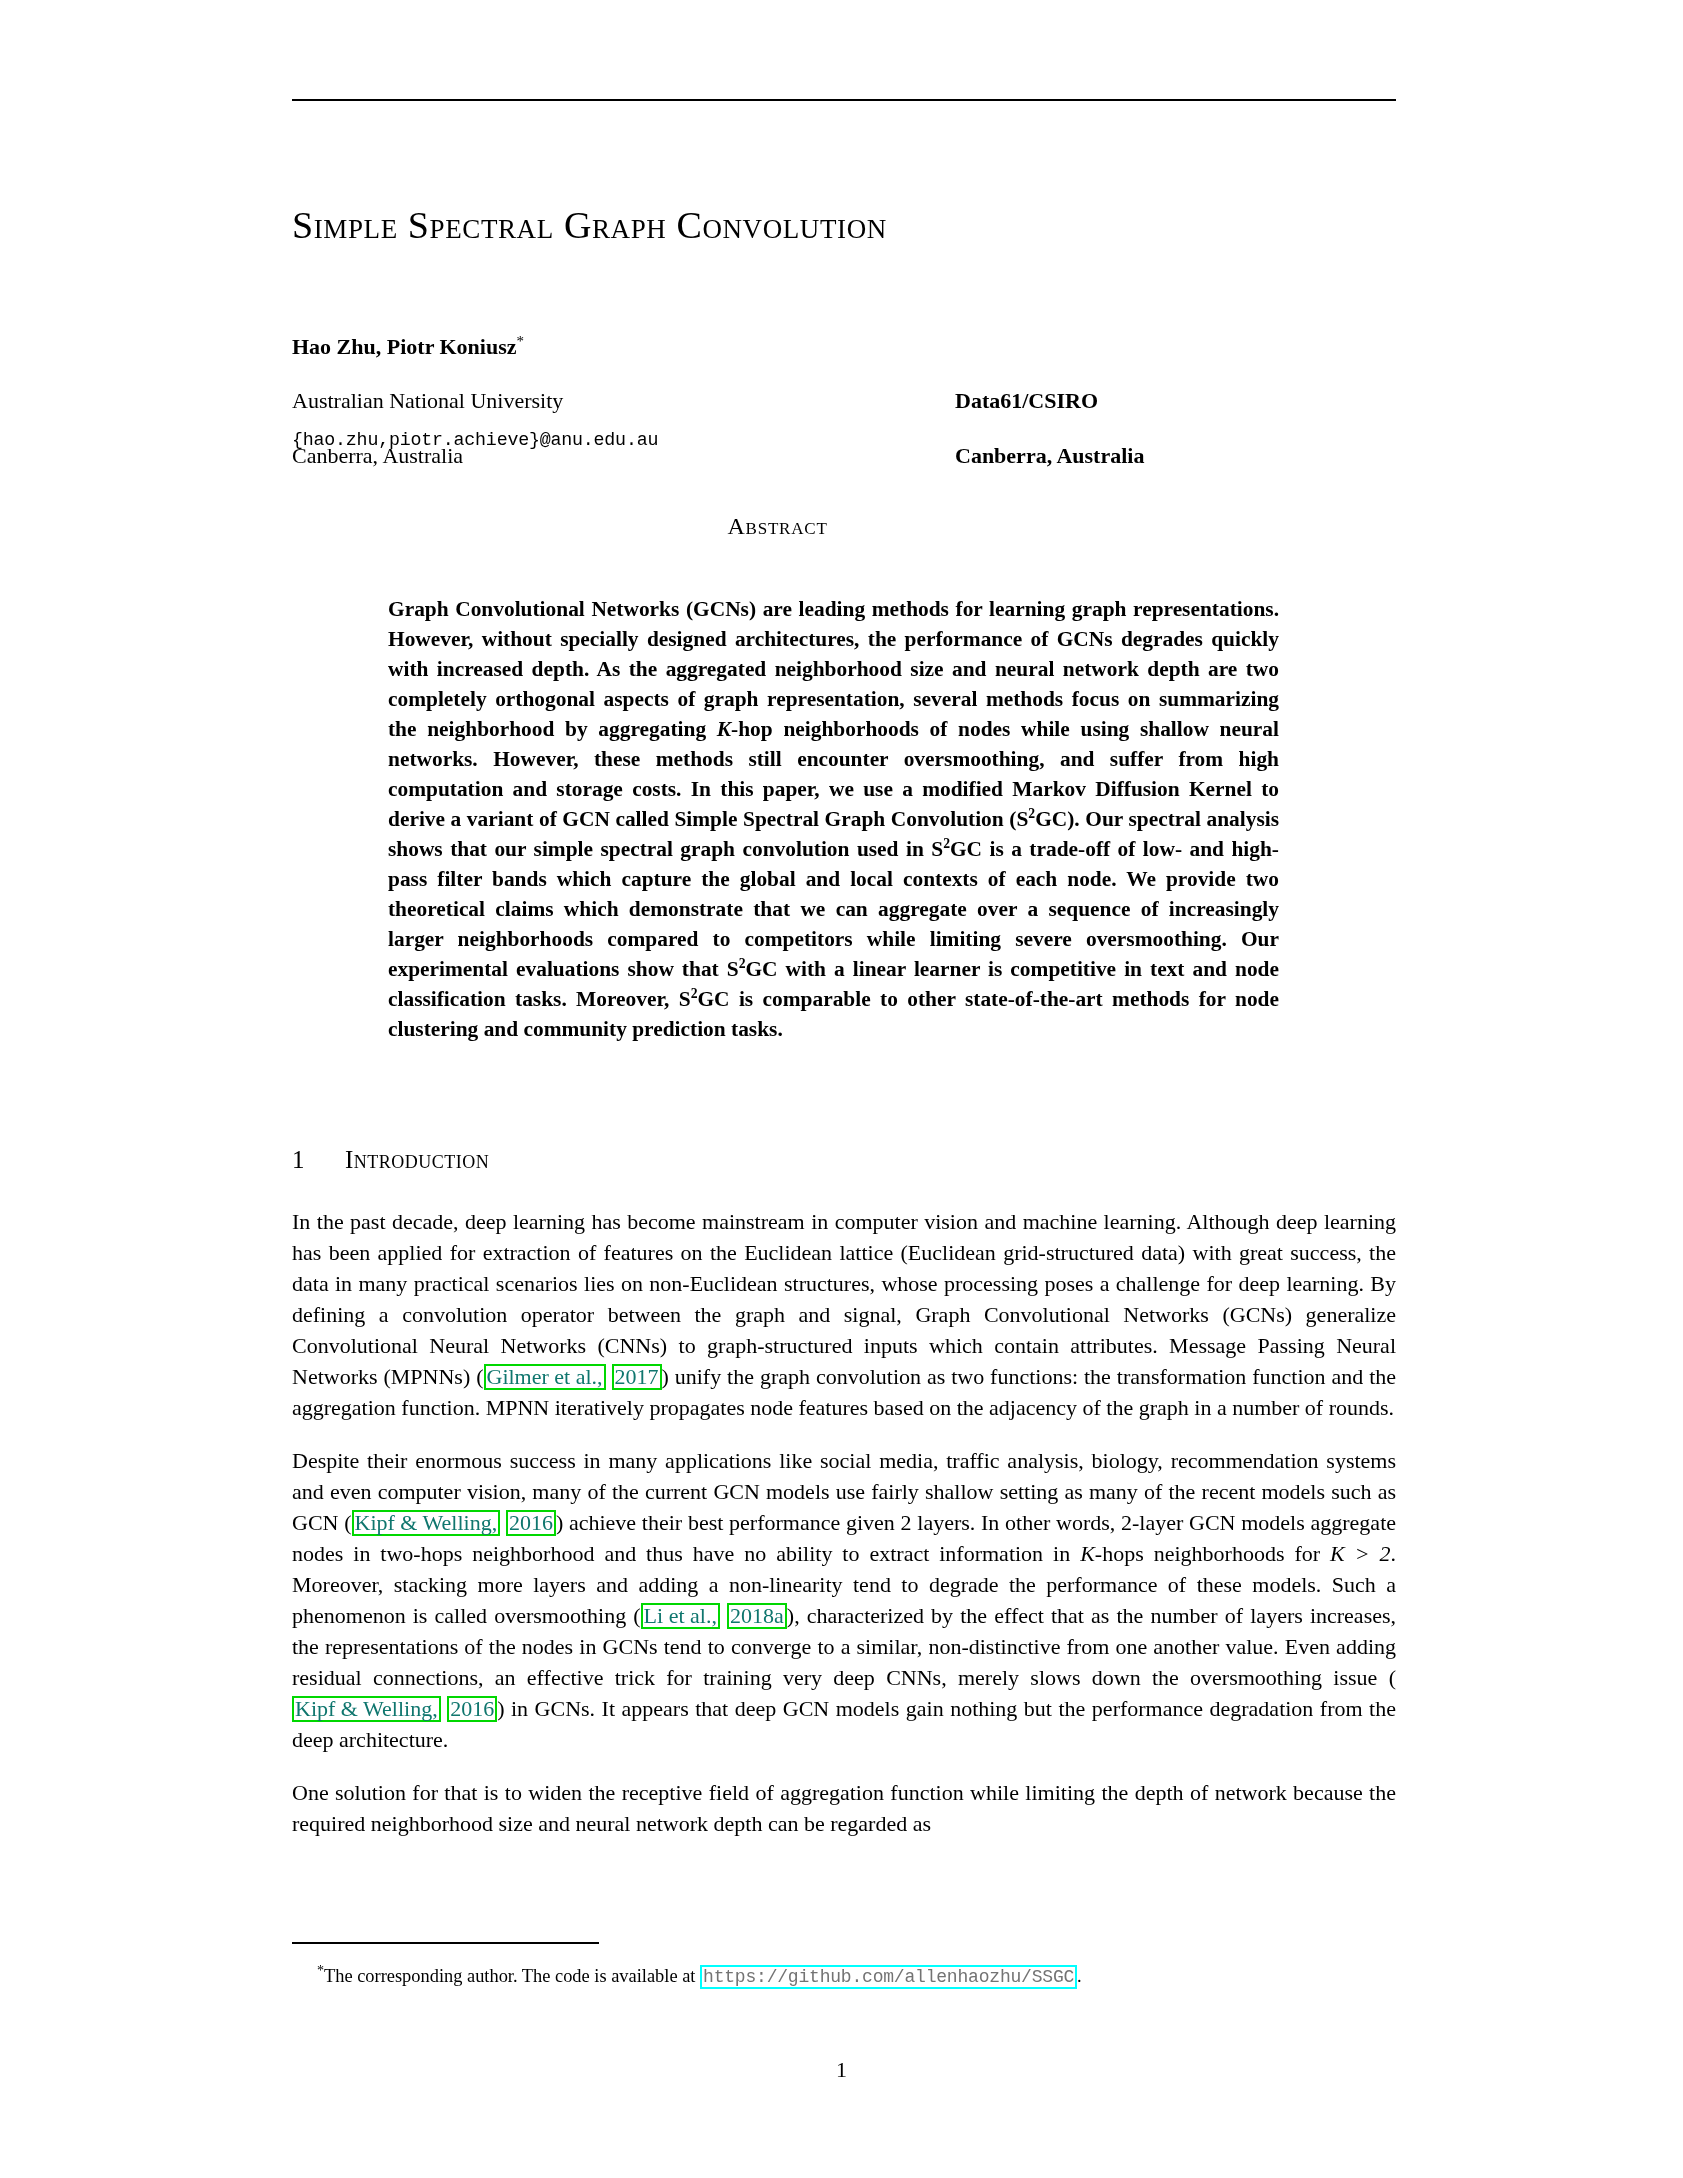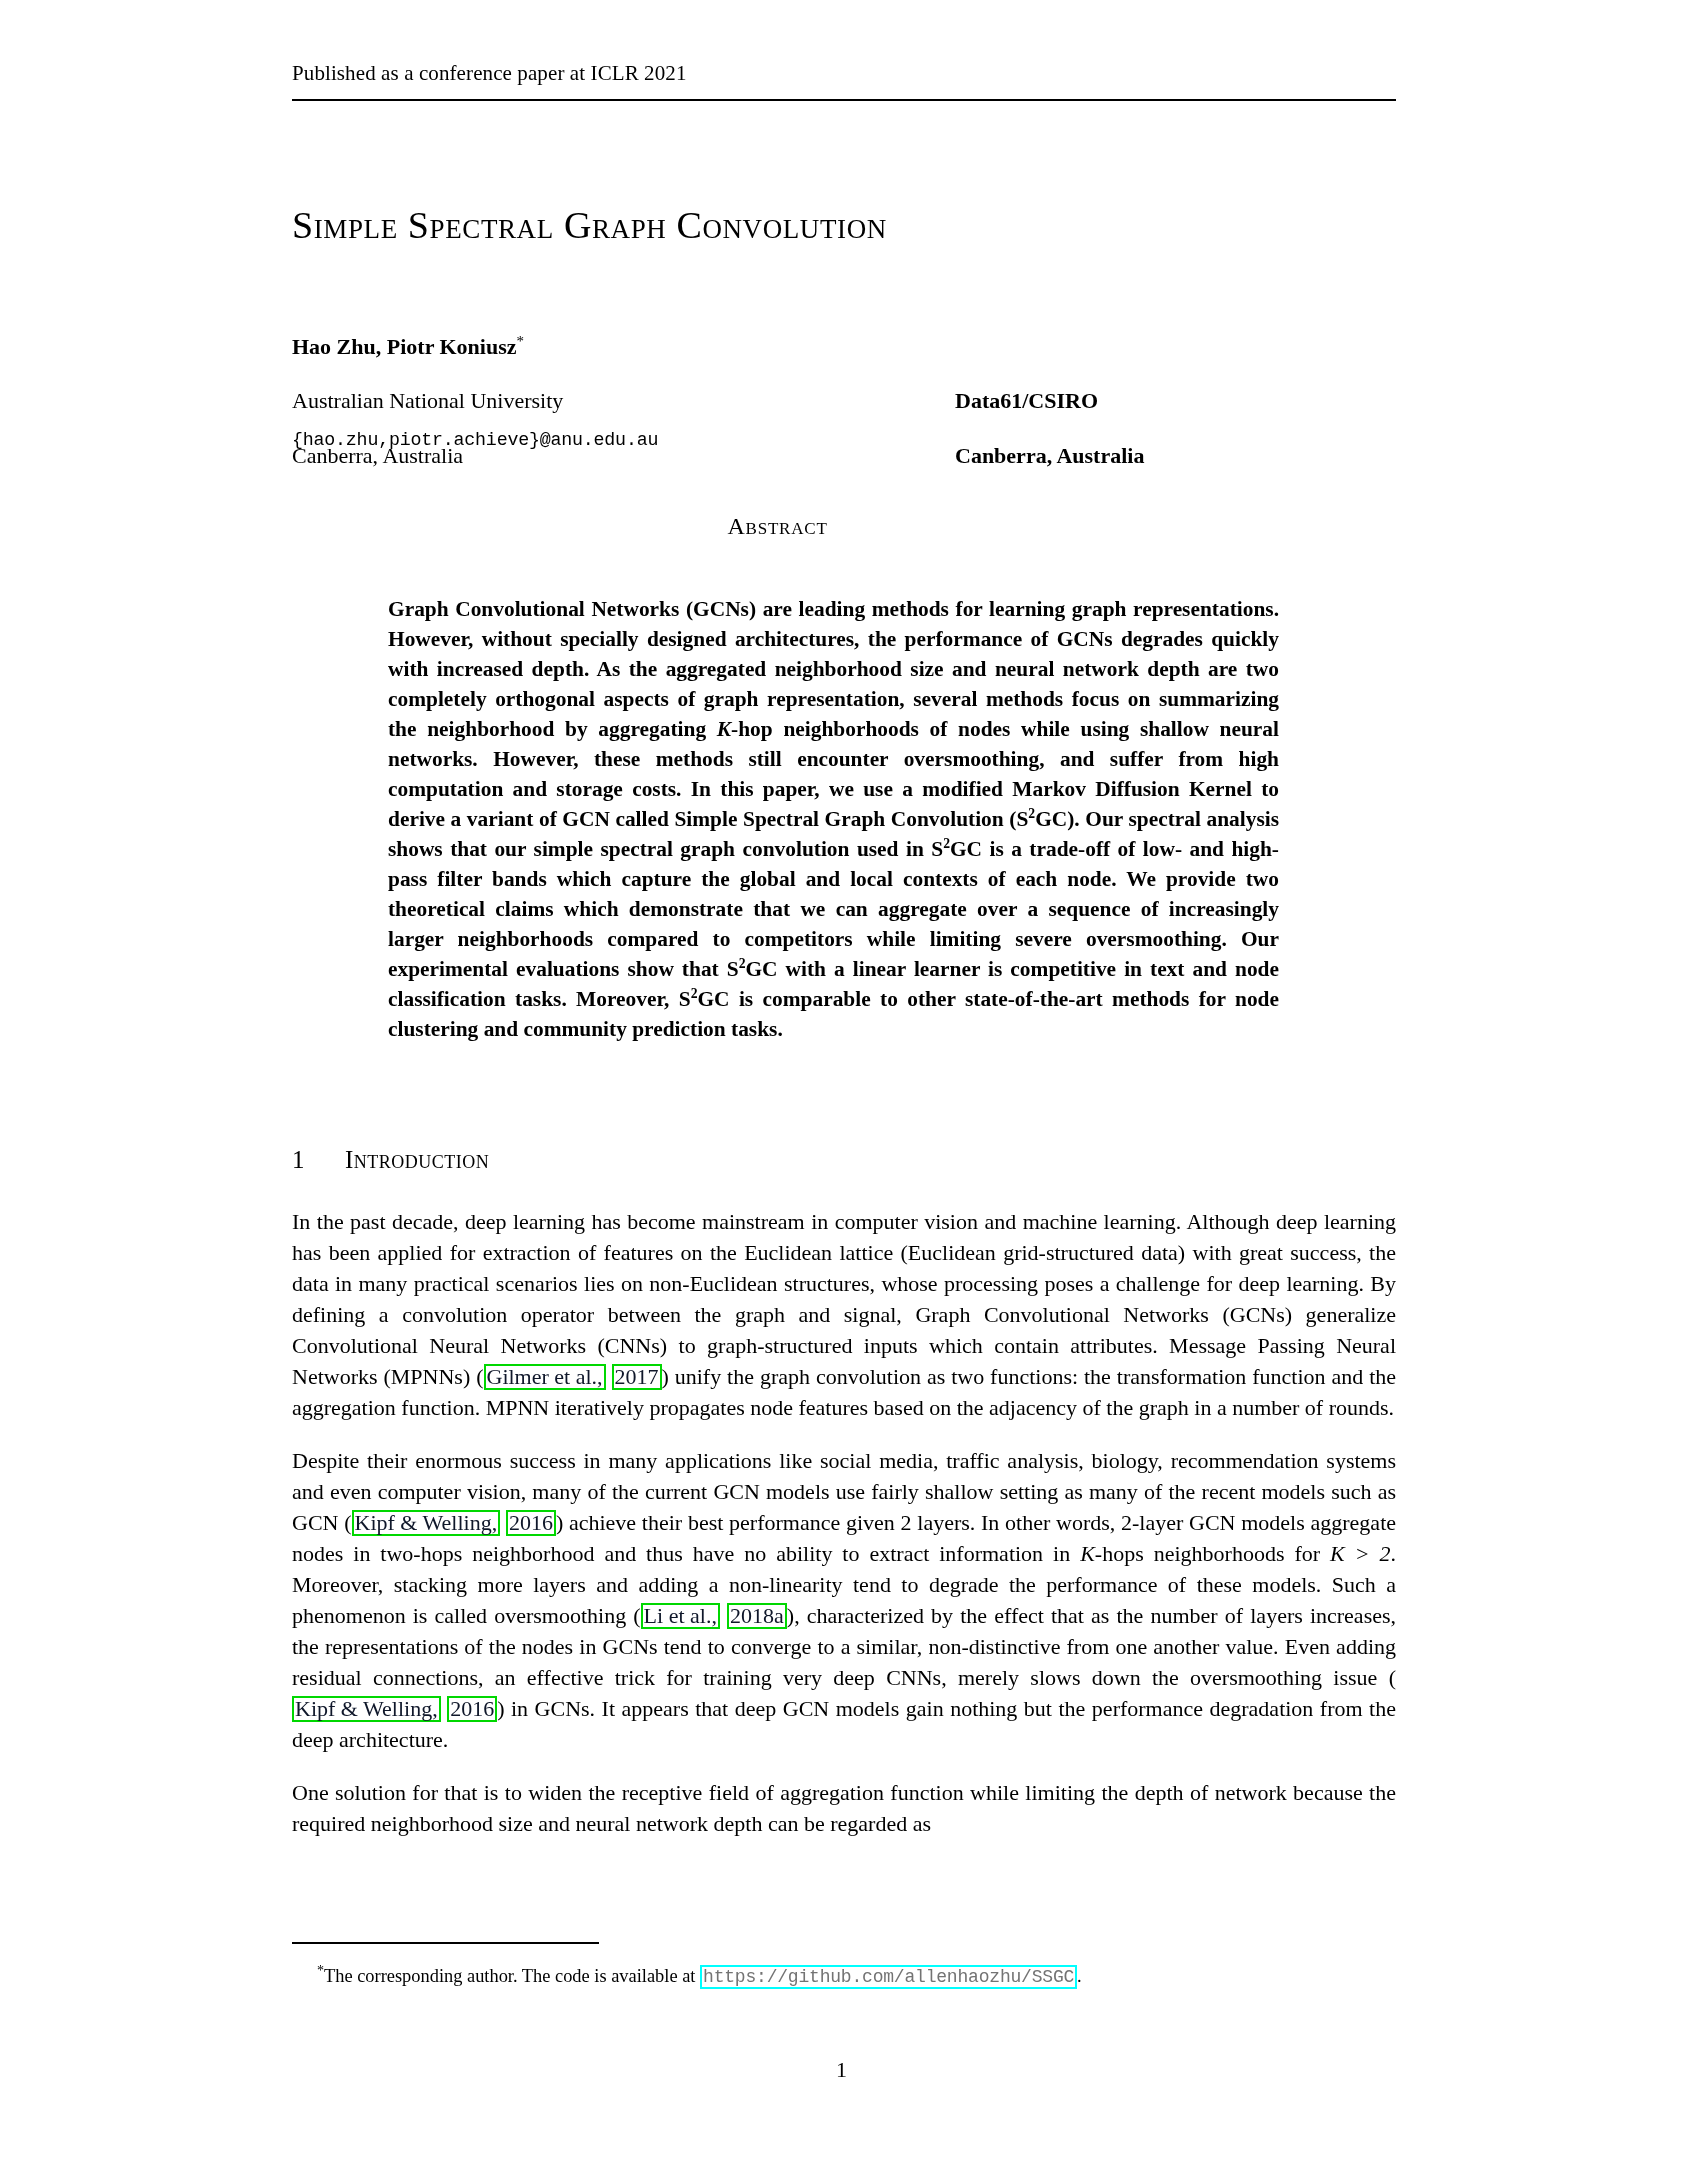--- a/index.html
+++ b/index.html
@@ -76,21 +76,21 @@
 
   
   .mi { font-family:"Liberation Serif", serif; font-style:italic; }
   .math { font-style:italic; white-space:nowrap; }
 
   
   .cite {
     border:2px solid #00d700;
     padding:0 1px;
     margin:0;
-    color:#0f172a;
+    color:#0f766e;
     line-height:1;
     display:inline-block;
   }
 
   sup.sref { font-size:0.64em; vertical-align:super; line-height:0; }
 
   
   .fn-rule {
     position:absolute; left:292px; top:1942px; width:307px; height:1.6px;
     background:#000;
@@ -115,21 +115,20 @@
   .pageno {
     position:absolute; left:0; top:2057px; width:1683px;
     text-align:center; font-size:22px;
   }
 </style>
 </head>
 <body>
 
 <div class="page">
 
-  <div class="runhead">Published as a conference paper at ICLR 2021</div>
   <div class="runhead-rule"></div>
 
   <div class="title">Simple Spectral Graph Convolution</div>
 
   <div class="authors">
     <div class="auth-row">
       <span class="auth-left auth-names"><span>Hao Zhu, Piotr Koniusz</span><sup>*</sup></span>
     </div>
     <div class="auth-row">
       <span class="auth-left">Australian National University</span>

